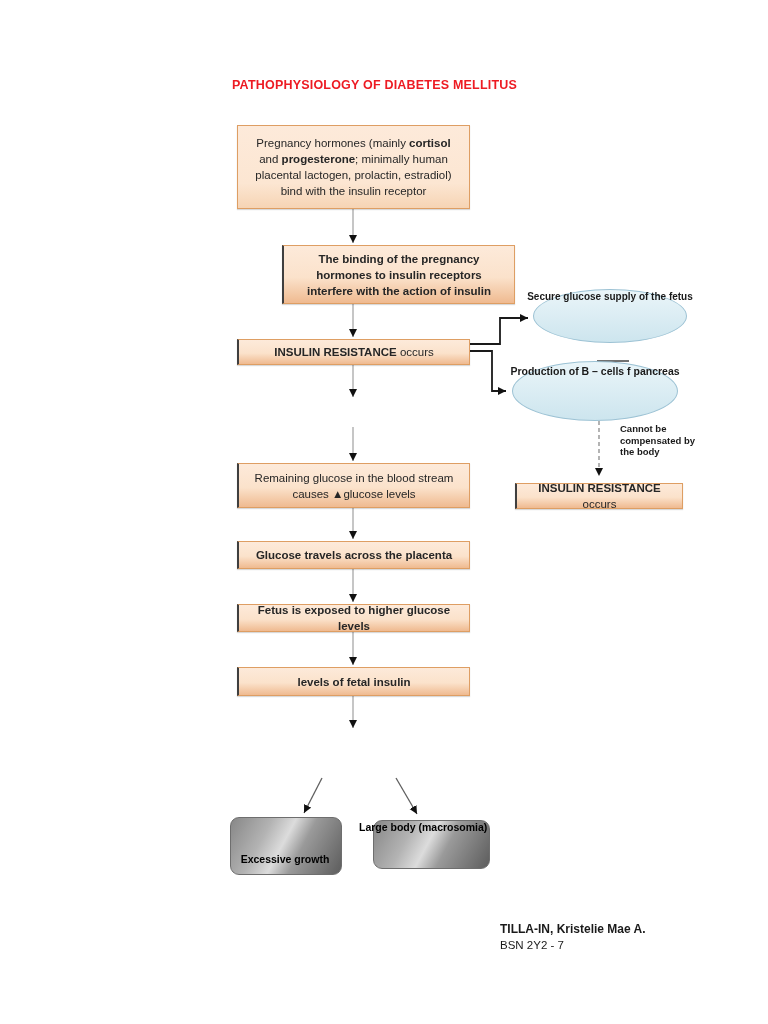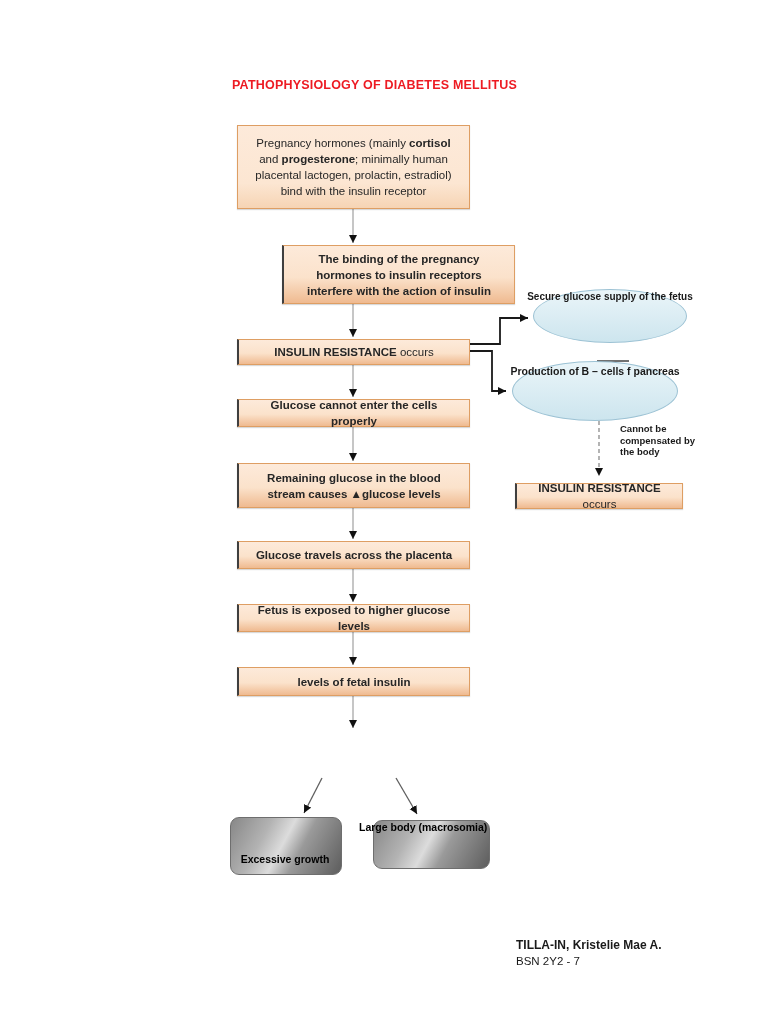--- a/index.html
+++ b/index.html
@@ -59,21 +59,21 @@
     background:linear-gradient(118deg,var(--outcome-gray-light,#878787) 0%,#b3b3b3 30%,#dcdcdc 47%,#9a9a9a 62%,var(--outcome-gray-dark,#5d5d5d) 100%);
   }
   .o1{left:230px;top:817px;width:110px;height:56px;}
   .o2{left:373px;top:820px;width:115px;height:47px;}
   .outcome-label{
     position:absolute;font-weight:bold;color:#000;text-align:center;white-space:nowrap;font-size:10.5px;
   }
   .ol1{left:225px;top:853px;width:120px;}
   .ol2{left:359px;top:821px;width:116px;}
 
-  .footer{position:absolute;left:516px;top:922px;font-size:12px;margin-top:16px;}
+  .footer{position:absolute;left:500px;top:922px;font-size:12px;}
   .footer .name{font-weight:bold;}
   .footer .cls{margin-top:3px;font-size:11.5px;font-weight:normal;}
 </style>
 </head>
 <body>
 
 <div class="page">
 
   <h1 class="title">PATHOPHYSIOLOGY OF DIABETES MELLITUS</h1>
 
@@ -106,25 +106,22 @@
 
   <div class="flow-box b1">
       <span><span style="font-weight: normal;">Pregnancy hormones (mainly </span><span style="font-weight: bold;">cortisol</span><span style="font-weight: normal;"> and </span><span style="font-weight: bold;">progesterone</span><span style="font-weight: normal;">; minimally human placental lactogen, prolactin, estradiol) bind with the insulin receptor</span></span>
     </div>
   <div class="flow-box b2">
       <span><span style="font-weight: bold;">The binding of the pregnancy hormones to insulin receptors interfere with the action of insulin</span></span>
     </div>
   <div class="flow-box b3">
       <span><span style="font-weight: bold;">INSULIN RESISTANCE</span><span style="font-weight: normal;"> occurs</span></span>
     </div>
-  <div class="flow-box b4">
-      <span><span style="font-weight: bold;">Glucose cannot enter the cells properly</span></span>
-    </div>
   <div class="flow-box b5">
-      <span><span style="font-weight: bold;">Remaining glucose in the blood stream causes ▲glucose levels</span></span>
+      <span><span style="font-weight: normal;">Remaining glucose in the blood stream causes ▲glucose levels</span></span>
     </div>
   <div class="flow-box b6">
       <span><span style="font-weight: bold;">Glucose travels across the placenta</span></span>
     </div>
   <div class="flow-box b7">
       <span><span style="font-weight: bold;">Fetus is exposed to higher glucose levels</span></span>
     </div>
   <div class="flow-box b8">
       <span><span style="font-weight: bold;">levels of fetal insulin</span></span>
     </div>

